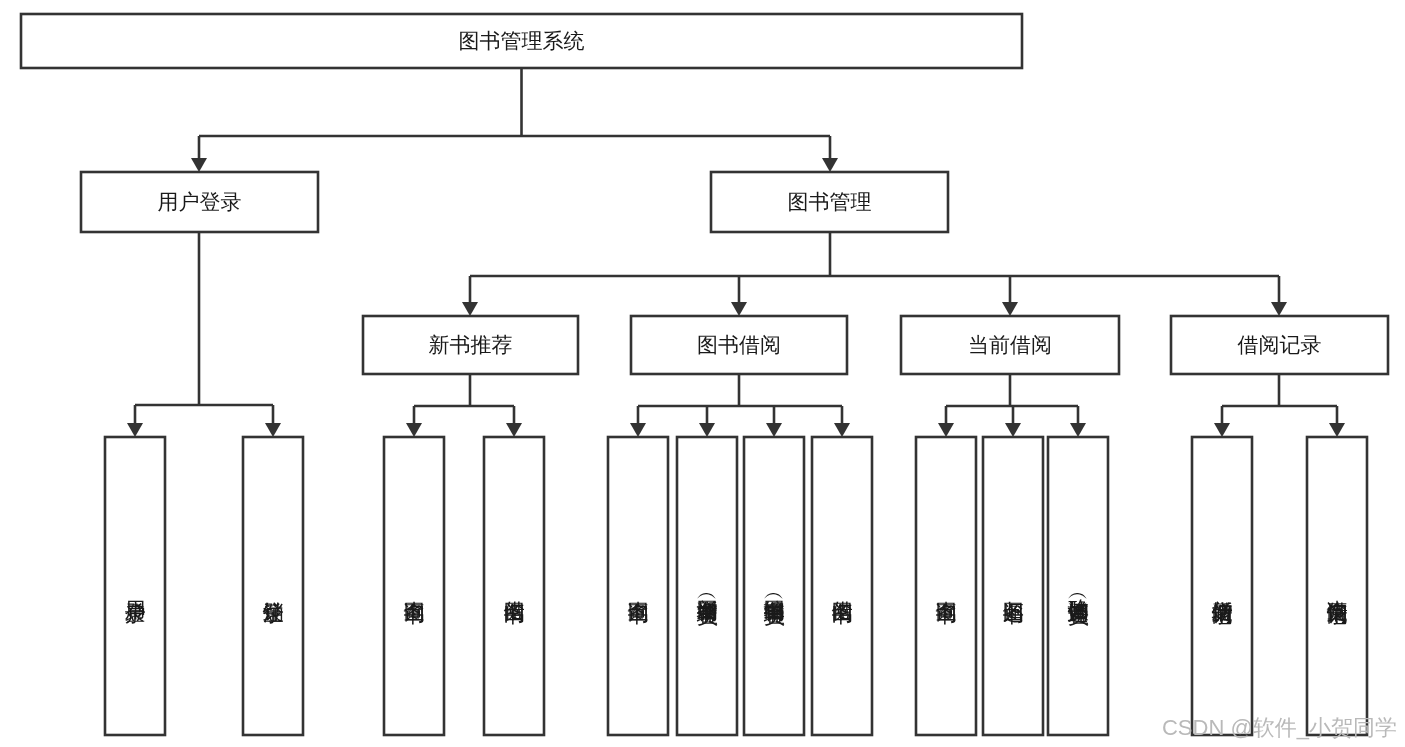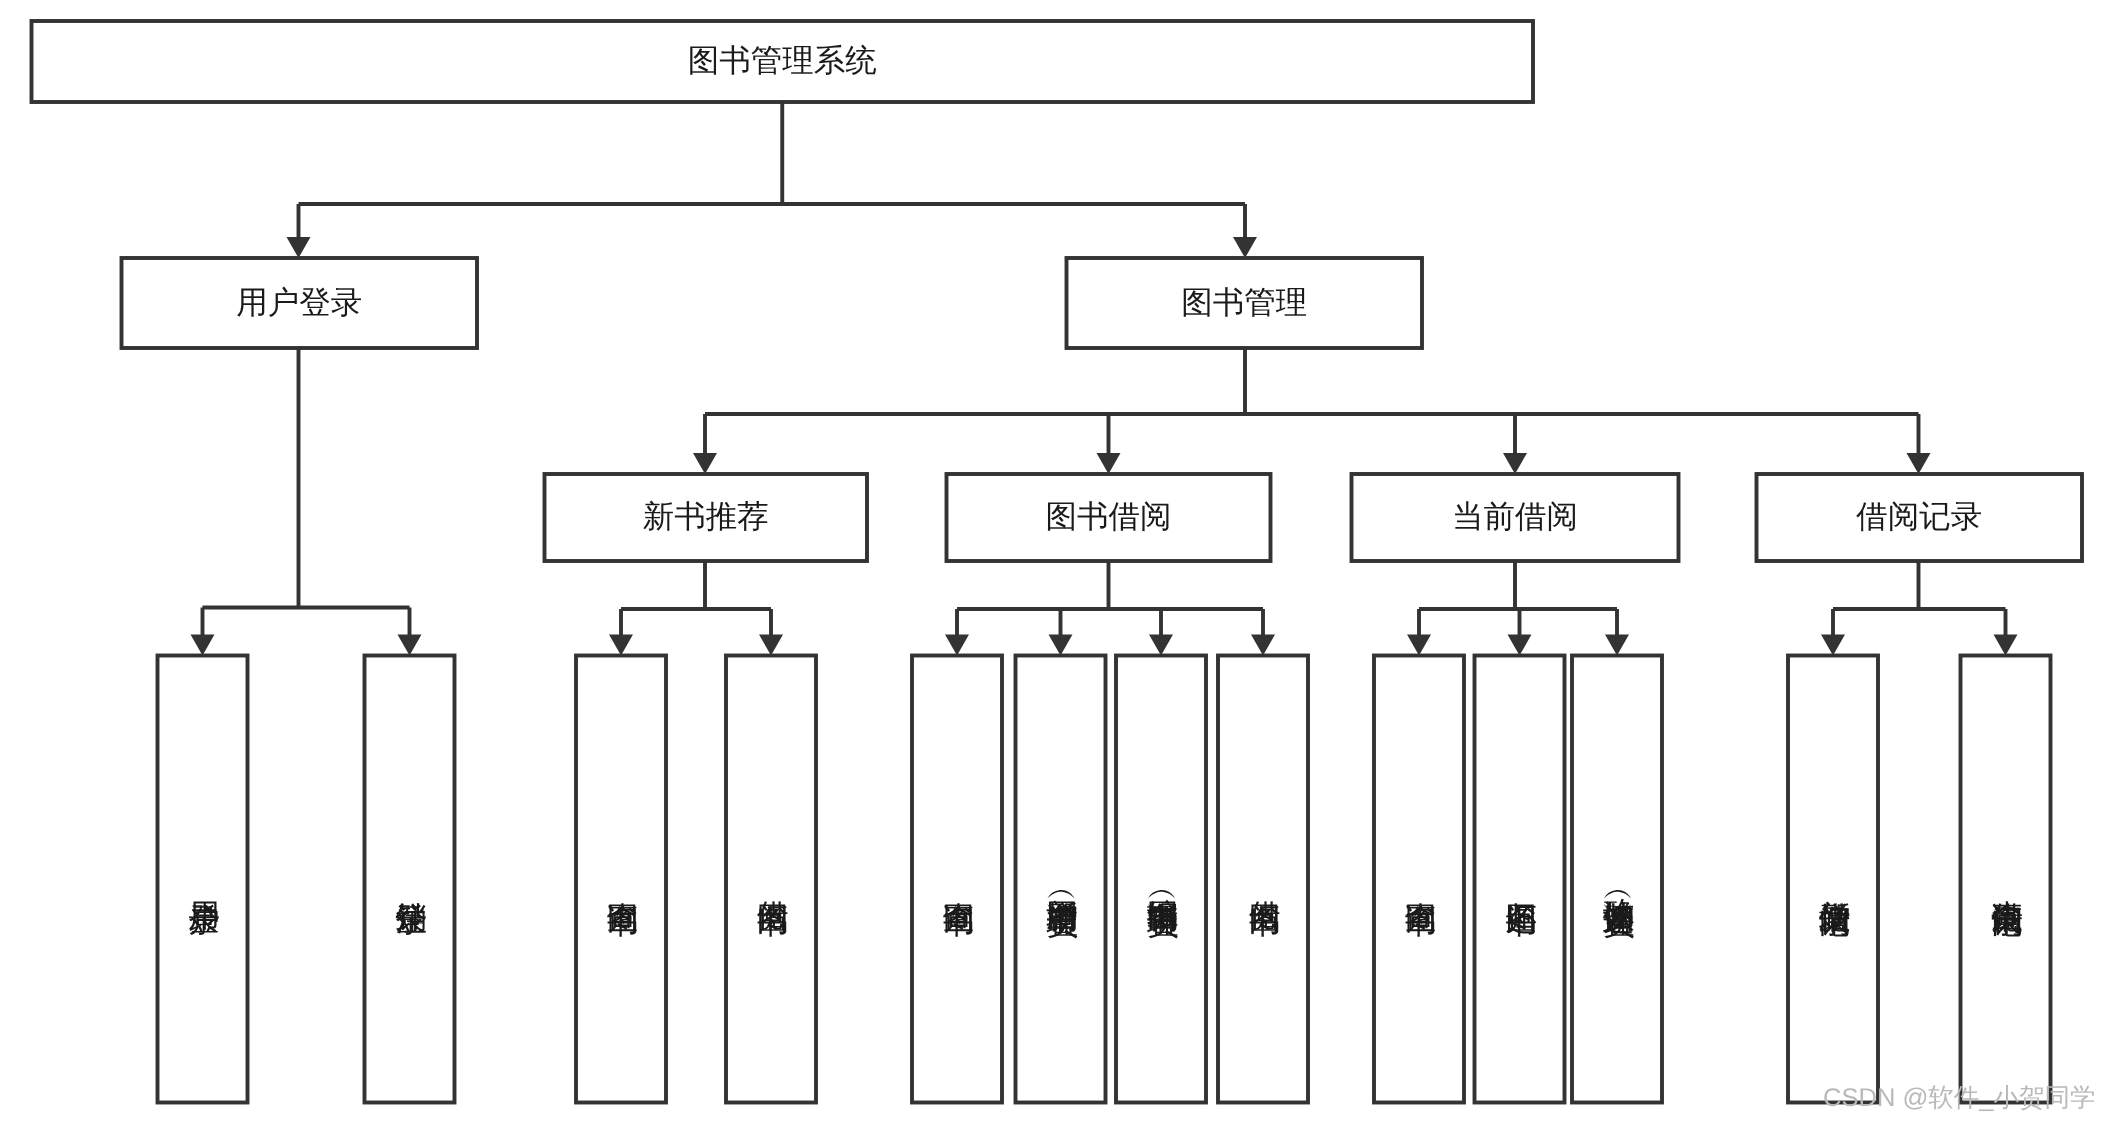--- a/index.html
+++ b/index.html
@@ -57,21 +57,21 @@
     align-items: center;
     justify-content: center;
     white-space: nowrap;
     pointer-events: none;
   }
   #watermark {
     position: absolute;
     right: 8px;
     bottom: 4px;
     font-family: "Liberation Sans", "DejaVu Sans", sans-serif;
-    font-size: 17px;
+    font-size: 22px;
     color: #b9b9b9;
     white-space: nowrap;
   }
 </style>
 </head>
 <body>
 
 <div id="stage">
 
   <svg id="diagram-svg" width="1405" height="747" viewBox="0 0 1405 747">

